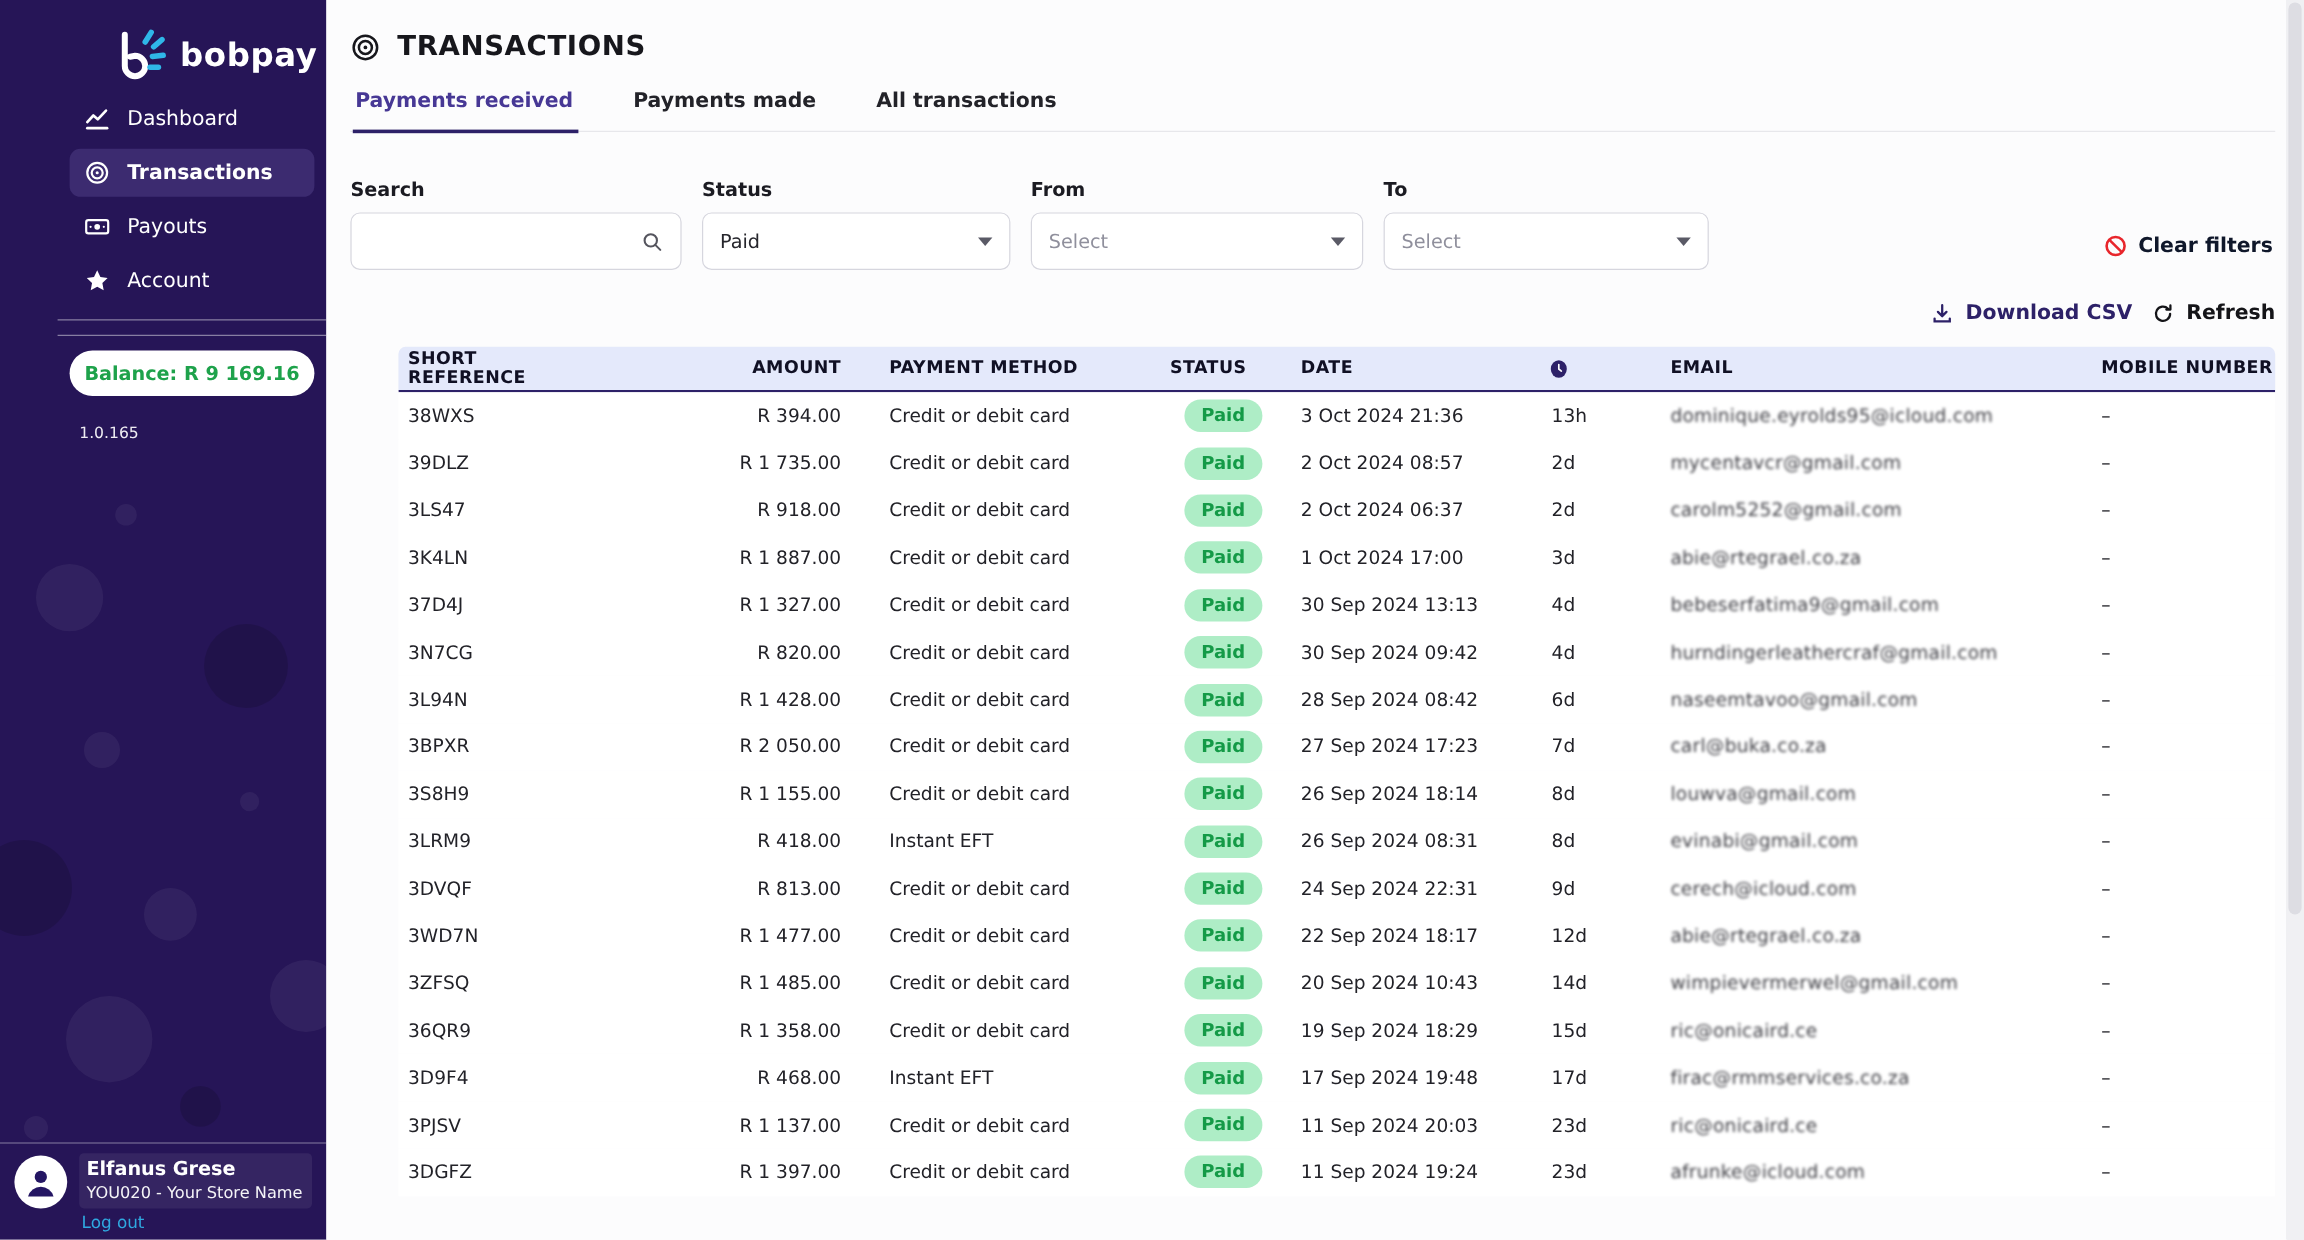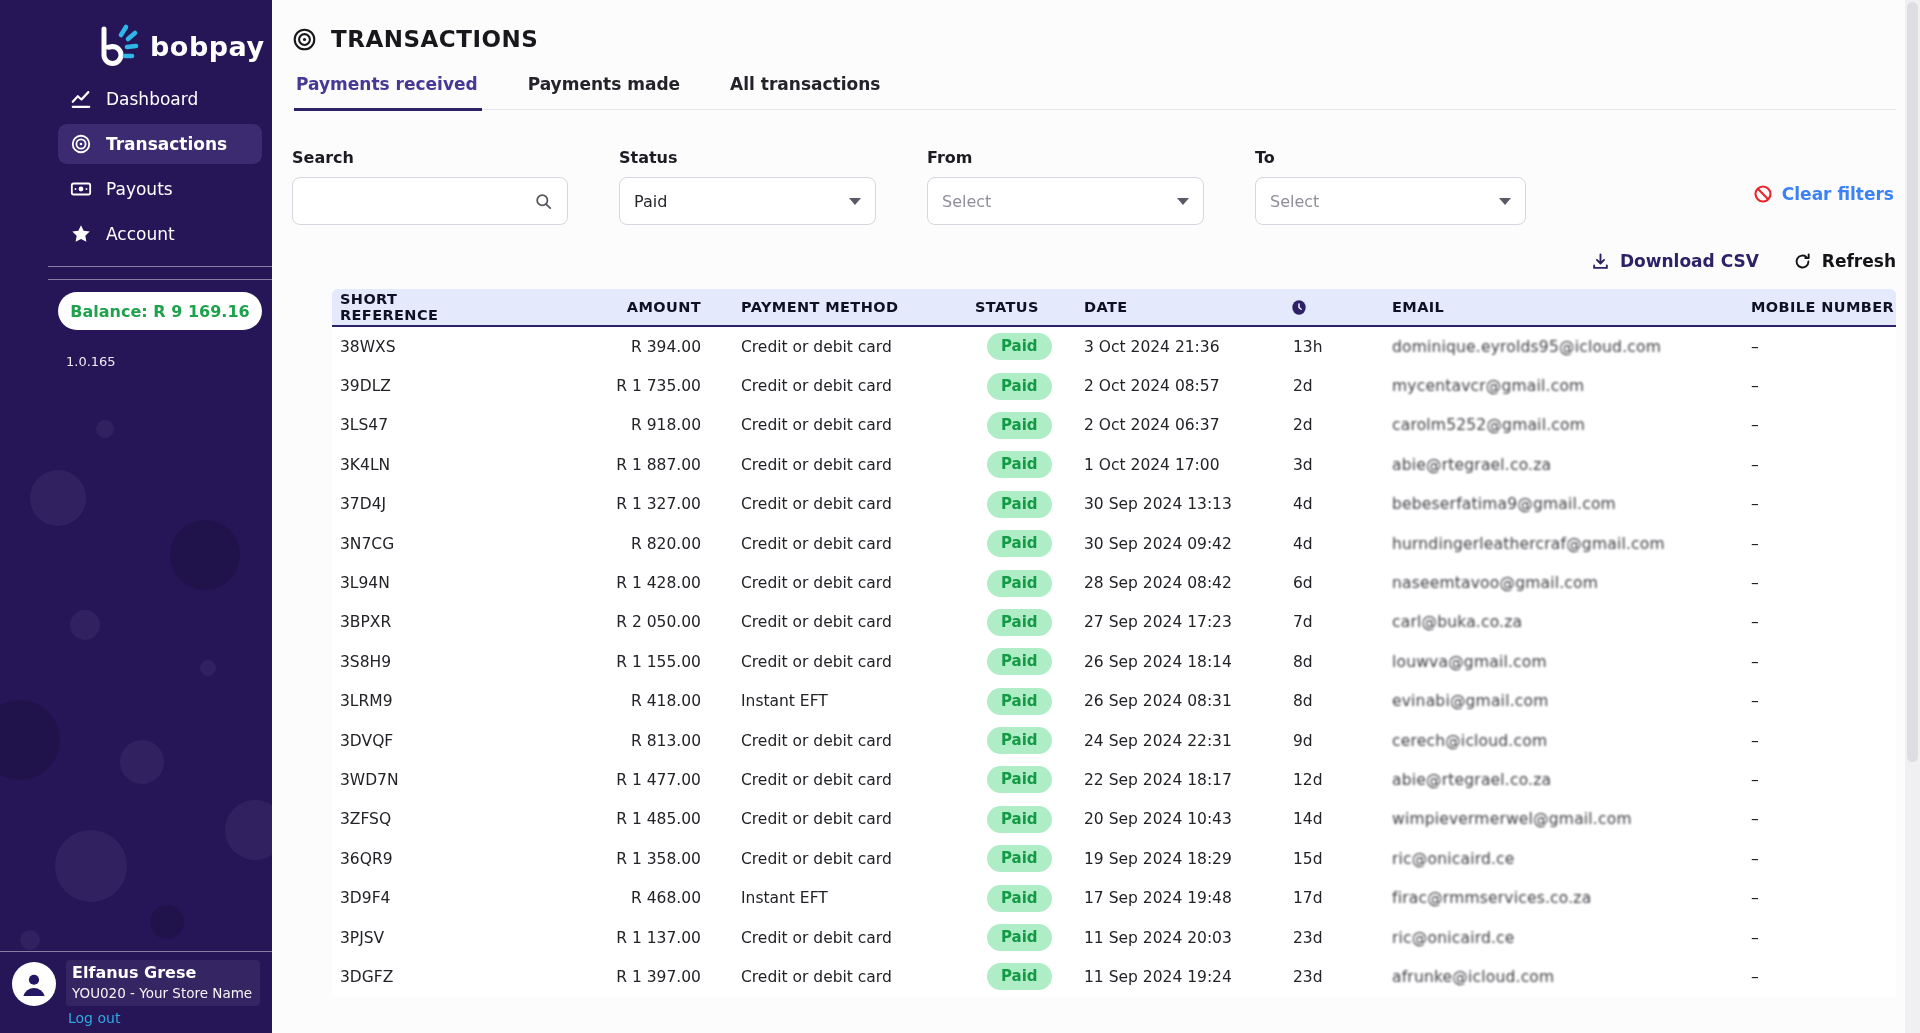--- a/index.html
+++ b/index.html
@@ -44,39 +44,39 @@
   .scroll-track { position:absolute; right:0; top:0; width:15px; height:1033px; background:#F0F0F3; }
   .scroll-thumb { position:absolute; right:2px; top:2px; width:11px; height:760px; border-radius:6px; background:#DDDDE3; }
 
   .page-header { display:flex; align-items:center; gap:14px; color:#17171C; }
   .page-title { font-size:23px; font-weight:800; letter-spacing:0.5px; }
 
   .tabs { display:flex; gap:44px; margin-top:22px; border-bottom:1px solid #E7E7EB; padding-left:2px; }
   .tab { font-size:17px; font-weight:700; color:#232329; padding:0 4px 14px 2px; cursor:pointer; }
   .tab.active { color:#473895; border-bottom:3px solid #2D2168; margin-bottom:-2px; }
 
-  .filters { display:flex; margin-top:38px; gap:51px; align-items:flex-start; position:relative; }
+  .filters { display:flex; margin-top:38px; gap:17px; align-items:flex-start; position:relative; }
   .fgroup { display:flex; flex-direction:column; }
   .flabel { font-size:16px; font-weight:700; color:#1B1B22; margin-bottom:10px; }
   .fcontrol { height:48px; background:#fff; border:1px solid #D6D6DE; border-radius:8px;
     display:flex; align-items:center; padding:0 14px; font-size:16px; color:#26262C; cursor:pointer; }
   .fcontrol .grow { flex:1; }
   .search-box { width:276px; }
   .search-box input { border:none; outline:none; flex:1; font-size:16px; font-family:inherit; background:transparent; }
   .sel-status { width:257px; }
   .sel-from { width:277px; }
   .sel-to { width:271px; }
   .placeholder { color:#8F8F9C; }
   .caret { width:0; height:0; border-left:6px solid transparent; border-right:6px solid transparent;
     border-top:7px solid #5A5A66; margin-left:8px; }
 
-  .clear-filters { position:absolute; right:2px; top:36px; display:flex; align-items:center; gap:9px;
-    color:#3b82f6; font-size:17px; font-weight:800; cursor:pointer; }
-
-  .actions-row { display:flex; justify-content:flex-end; gap:34px; margin-top:26px; align-items:center; }
+  .clear-filters { position:absolute; right:2px; top:47px; display:flex; align-items:center; gap:9px;
+    color:#0f172a; font-size:17px; font-weight:800; cursor:pointer; }
+
+  .actions-row { display:flex; justify-content:flex-end; gap:16px; margin-top:26px; align-items:center; }
   .action { display:flex; align-items:center; gap:10px; font-size:17px; font-weight:800; cursor:pointer; }
   .action.csv { color:#2D2168; }
   .action.refresh { color:#141418; }
 
   
   .table { margin-top:18px;margin-left:40px; }
   .thead, .trow { display:grid; grid-template-columns:168px 201px 274px 108px 204px 104px 359px 1fr;
     align-items:center; }
   .thead { height:38px; background:#E4E9FB; border-bottom:2px solid #2D2168; border-radius:6px 6px 0 0;
     font-size:14.5px; font-weight:800; letter-spacing:0.4px; color:#101024; }

